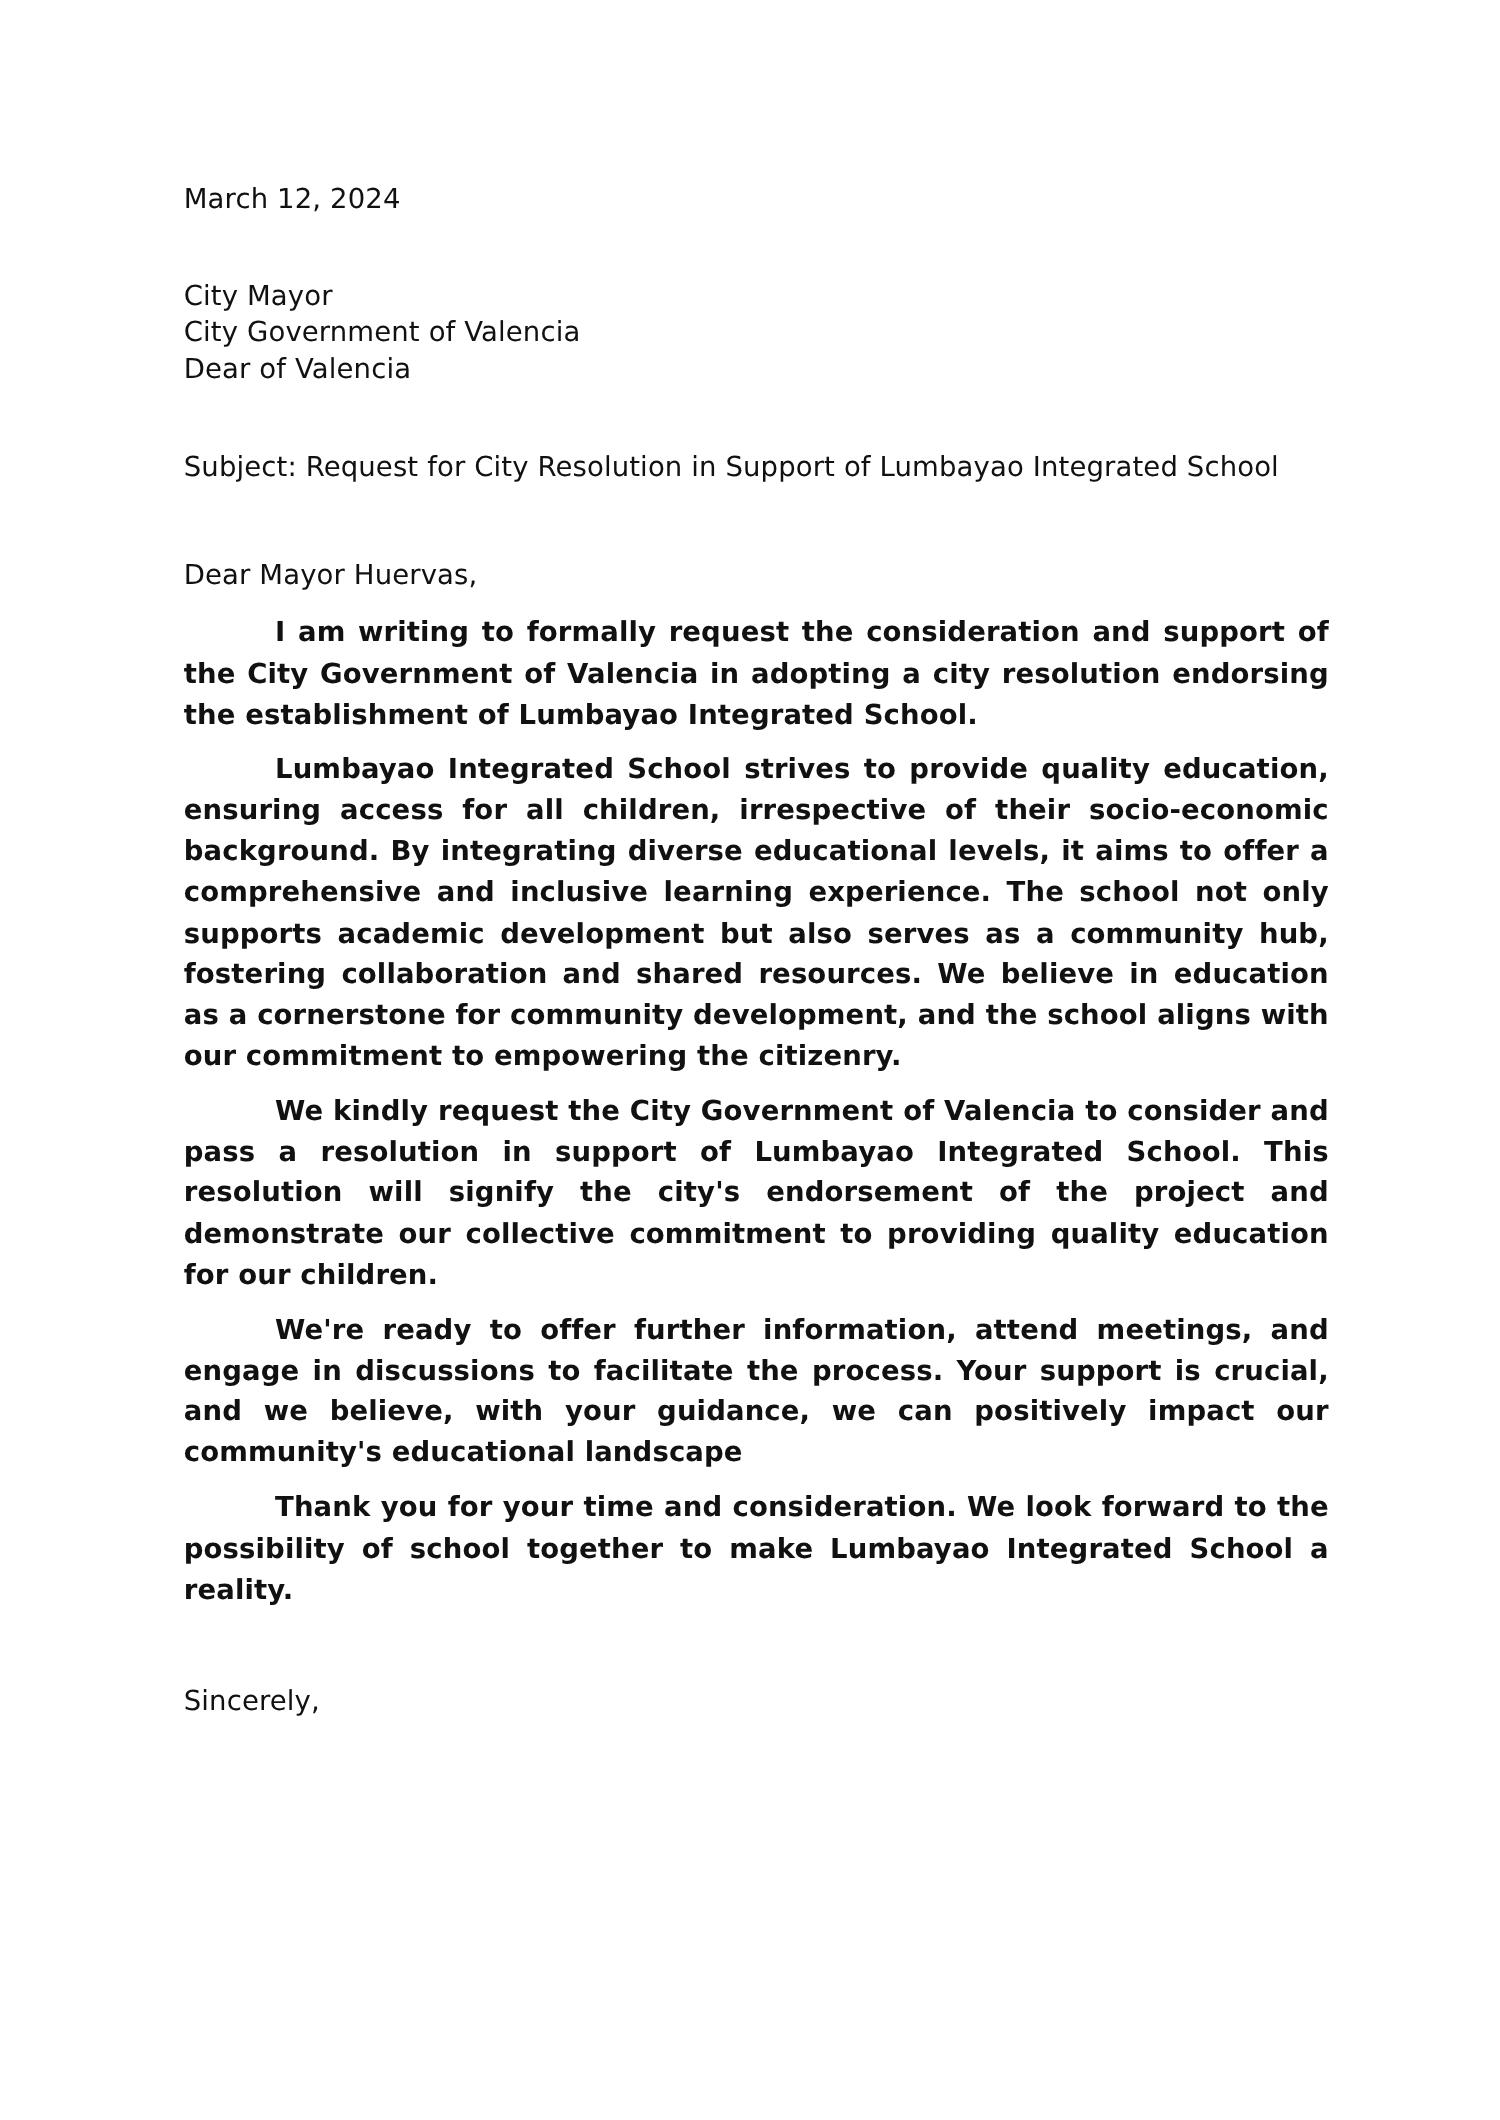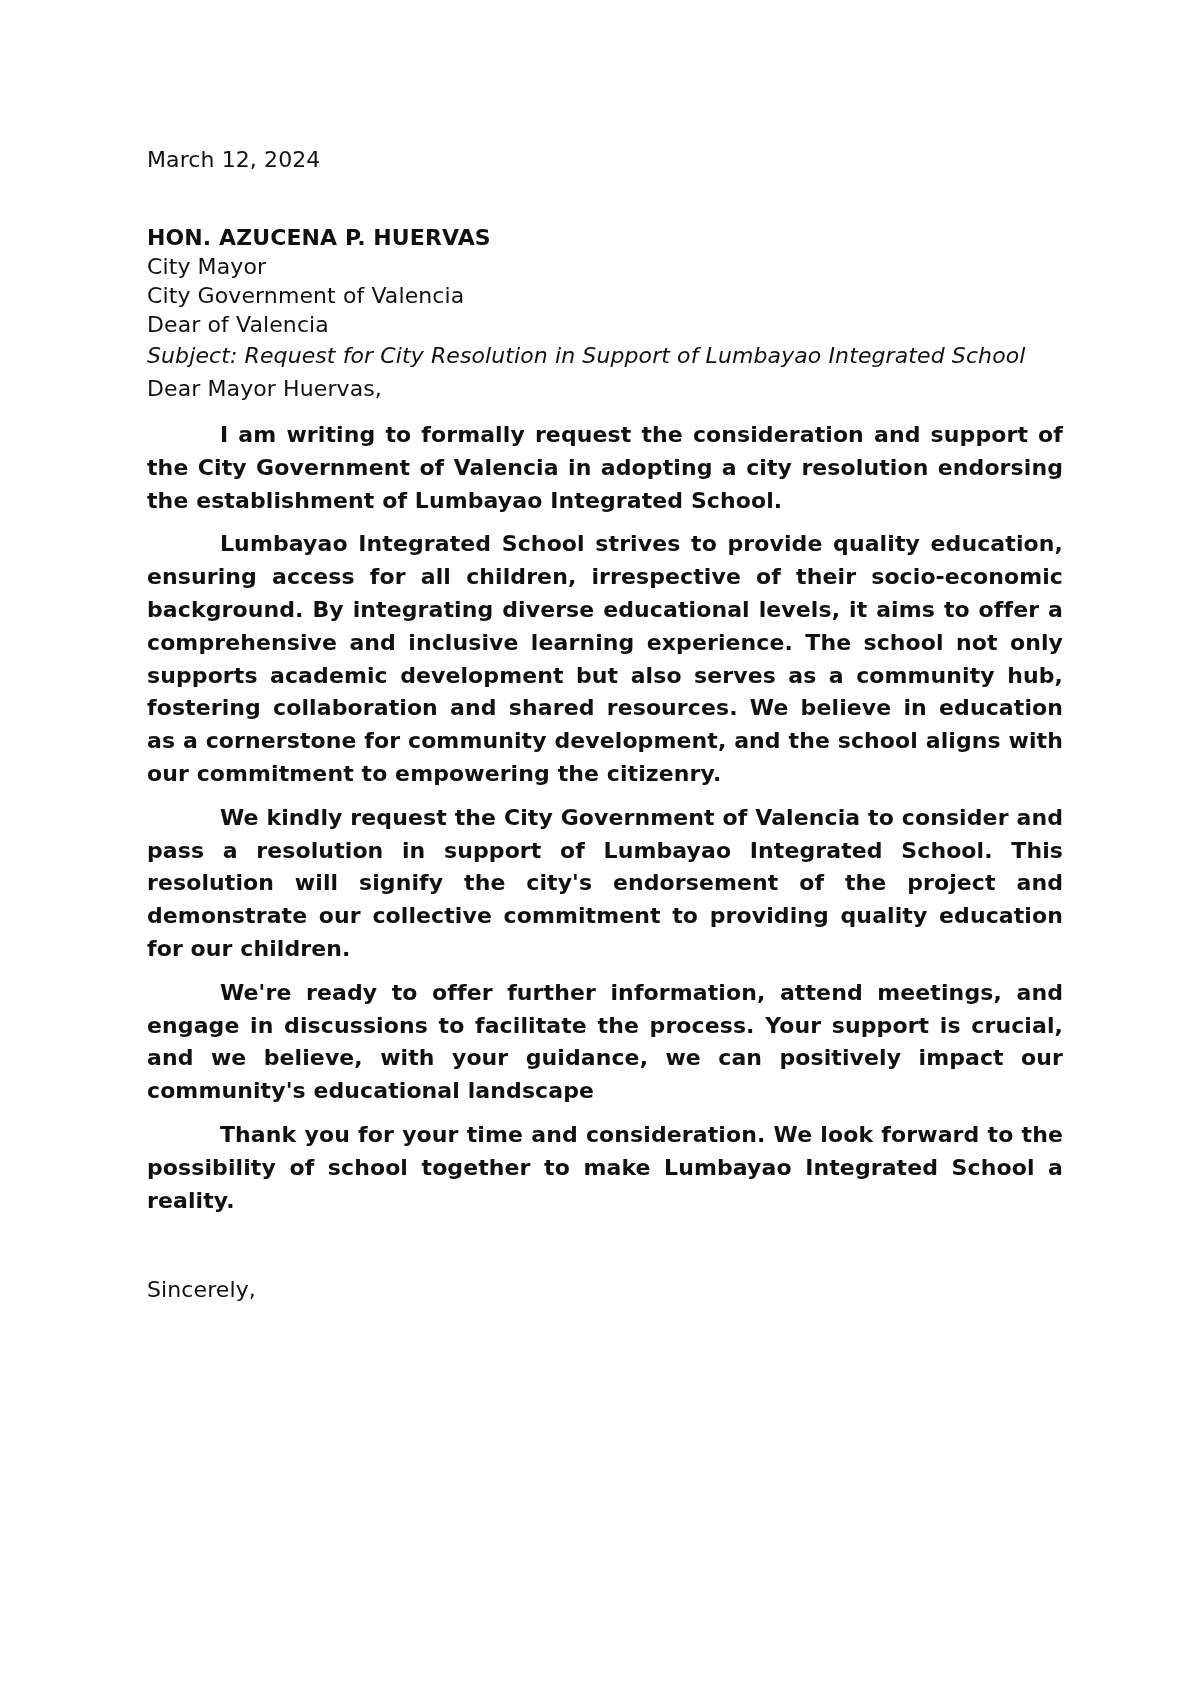--- a/index.html
+++ b/index.html
@@ -38,24 +38,25 @@
     .recipient {
       margin-top: 49px;
     }
     .recipient-line {
       display: block;
     }
     .recipient-name {
       font-weight: bold;
     }
     .subject {
+      margin-top: 48px;
       line-height: 33px;
-      font-style: italic;
     }
     .salutation {
+      margin-top: 53px;
       line-height: 33px;
     }
     .body-paragraphs {
       margin-top: 14px;
     }
     .body-paragraph {
       margin: 0 0 11px 0;
       text-indent: 73px;
       text-align: justify;
       line-height: 32.8px;
@@ -69,21 +70,20 @@
   </style>
 </head>
 <body>
 
 <div class="page">
   <div class="content">
 
     <p class="date">March 12, 2024</p>
 
     <div class="recipient">
-      <span class="recipient-line recipient-name">HON. AZUCENA P. HUERVAS</span>
       <span class="recipient-line">City Mayor</span>
       <span class="recipient-line">City Government of Valencia</span>
       <span class="recipient-line">Dear of Valencia</span>
     </div>
 
     <div class="subject">Subject: Request for City Resolution in Support of Lumbayao Integrated School</div>
 
     <div class="salutation">Dear Mayor Huervas,</div>
 
     <div class="body-paragraphs">

